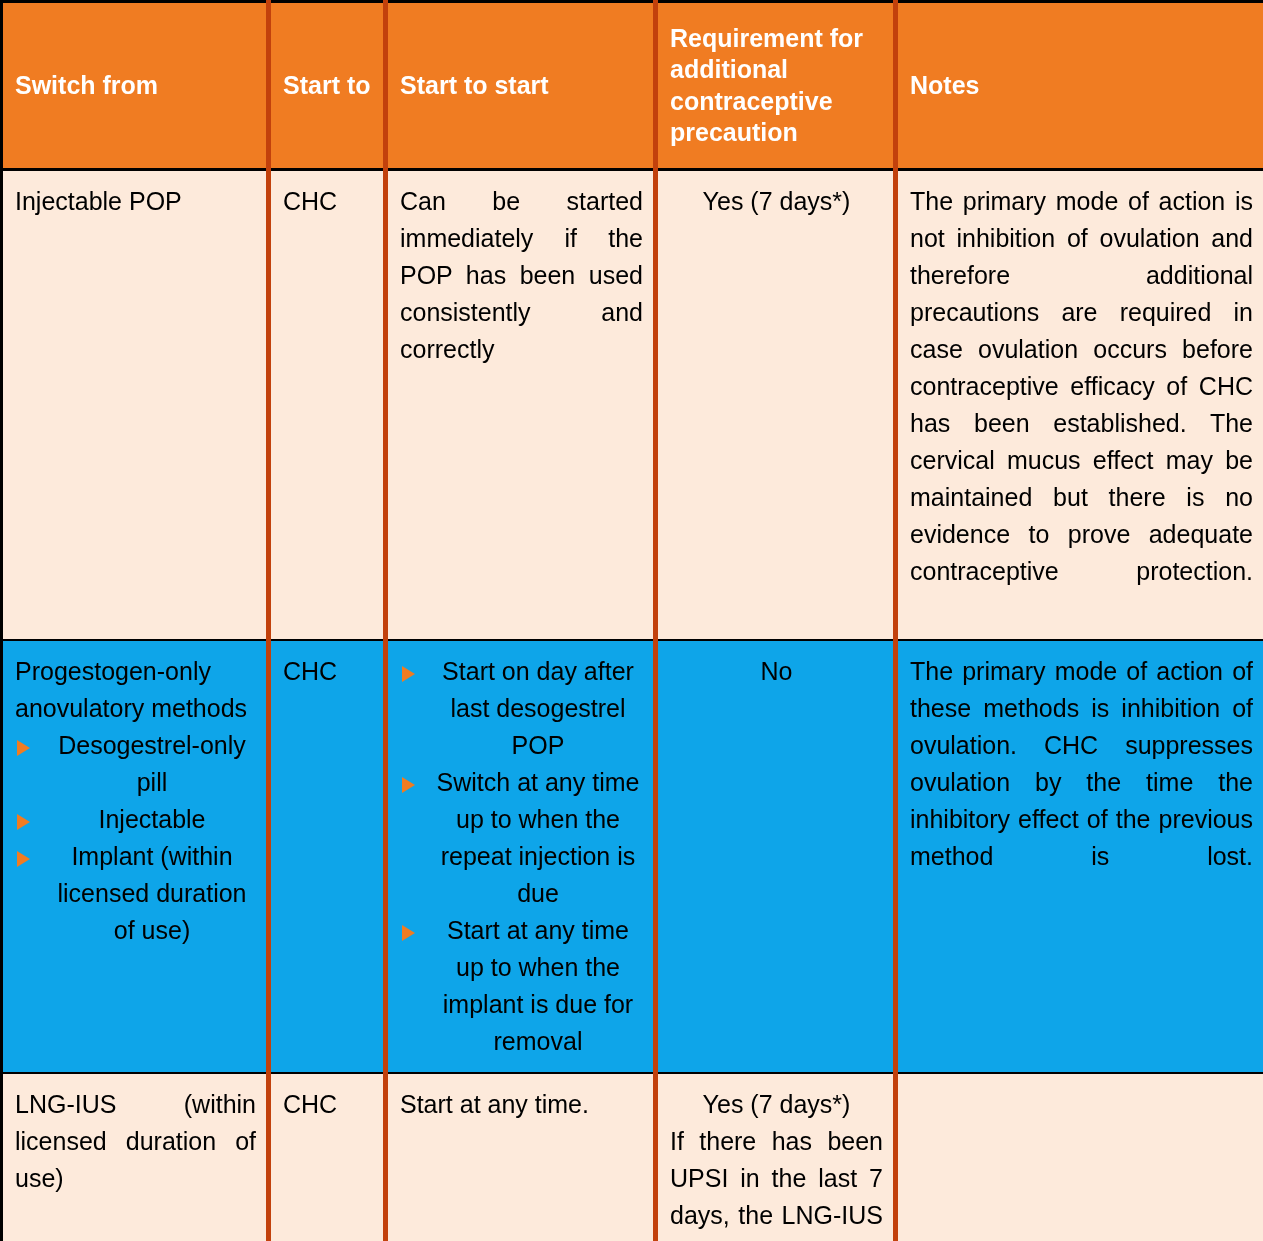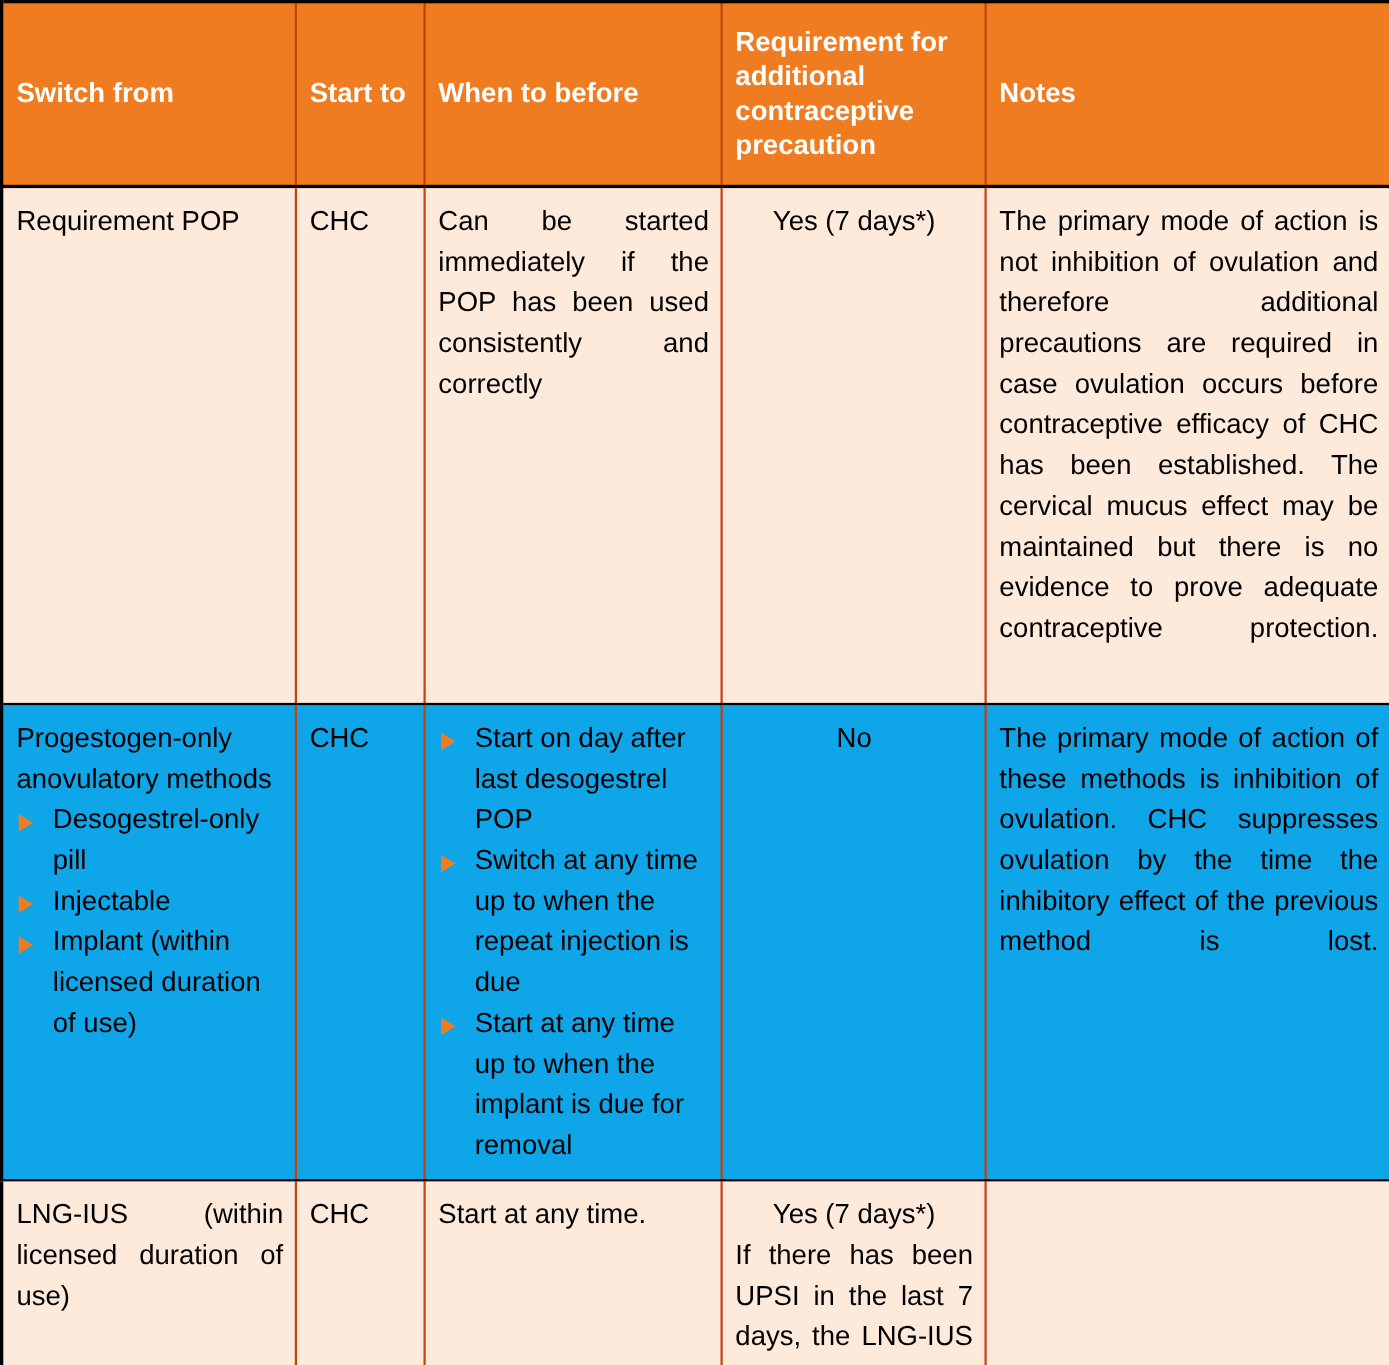--- a/index.html
+++ b/index.html
@@ -24,21 +24,21 @@
   }
   col.c-from  { width: 267px; }
   col.c-to    { width: 117px; }
   col.c-when  { width: 270px; }
   col.c-req   { width: 240px; }
   col.c-notes { width: 369px; }
 
   table.switch-table th,
   table.switch-table td {
     border-left: 2px solid #000000;
-    border-right: 2px solid #c2410c;
+    border-right: 5px solid #c2410c;
     vertical-align: top;
     padding: 12px 10px 12px 12px;
     box-sizing: border-box;
   }
   table.switch-table th:first-child,
   table.switch-table td:first-child {
     border-left: 3px solid #000000;
   }
   table.switch-table th:last-child,
   table.switch-table td:last-child {
@@ -77,20 +77,21 @@
     width: 100%;
   }
   .nojust { text-align: left; }
 
   .cell-para { margin: 0; }
 
   ul.bullets {
     list-style: none;
     margin: 0;
     padding: 0;
+    text-align: center;
   }
   ul.bullets.indented { margin-top: 0px; }
   ul.bullets > li {
     position: relative;
     padding-left: 33px;
     margin: 0;
     line-height: 1.48;
   }
   ul.bullets > li .tri {
     position: absolute;
@@ -115,30 +116,30 @@
       <col class="c-from">
       <col class="c-to">
       <col class="c-when">
       <col class="c-req">
       <col class="c-notes">
     </colgroup>
     <thead>
       <tr class="header-row">
         <th>Switch from</th>
         <th>Start to</th>
-        <th>When to before</th>
+        <th>Start to start</th>
         <th>Requirement for additional contraceptive precaution</th>
         <th>Notes</th>
       </tr>
     </thead>
     <tbody>
 
       <tr class="body-row shade-peach">
         <td>
-          <p class="cell-para nojust">Requirement POP</p>
+          <p class="cell-para nojust">Injectable POP</p>
         </td>
         <td>
           <p class="cell-para nojust">CHC</p>
         </td>
         <td>
           <p class="cell-para just">Can be started immediately if the POP has been used consistently and correctly</p>
         </td>
         <td>
           <p class="req-first nojust">Yes (7 days*)</p>
           <p class="req-rest just"></p>

